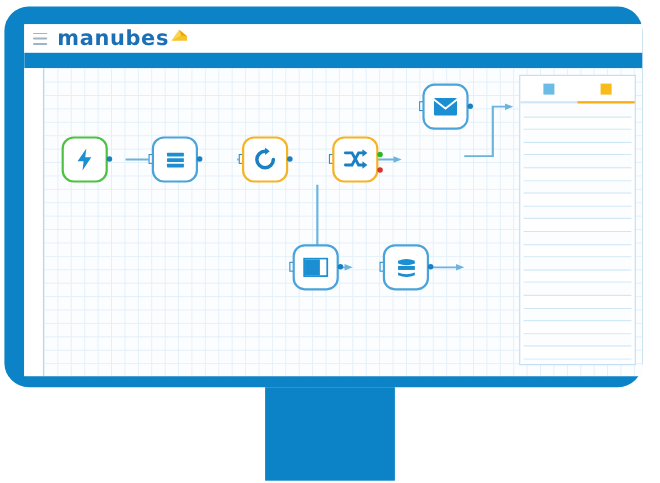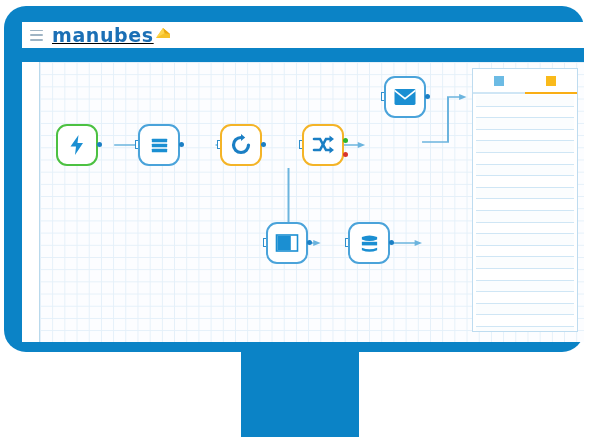--- a/index.html
+++ b/index.html
@@ -67,21 +67,20 @@
   #hamburger-icon i {
     display: block;
     height: 1.6px;
     background: #9fb4c4;
     border-radius: 1px;
   }
   #brand-wrap {
     position: relative;
     display: flex;
     align-items: flex-end;
-    text-decoration: underline;
   }
   #brand-text {
     font-family: "DejaVu Sans", sans-serif;
     font-size: 19px;
     font-weight: bold;
     letter-spacing: 0.6px;
     color: #1b6fb5;
     line-height: 1;
   }
   #brand-mark {

